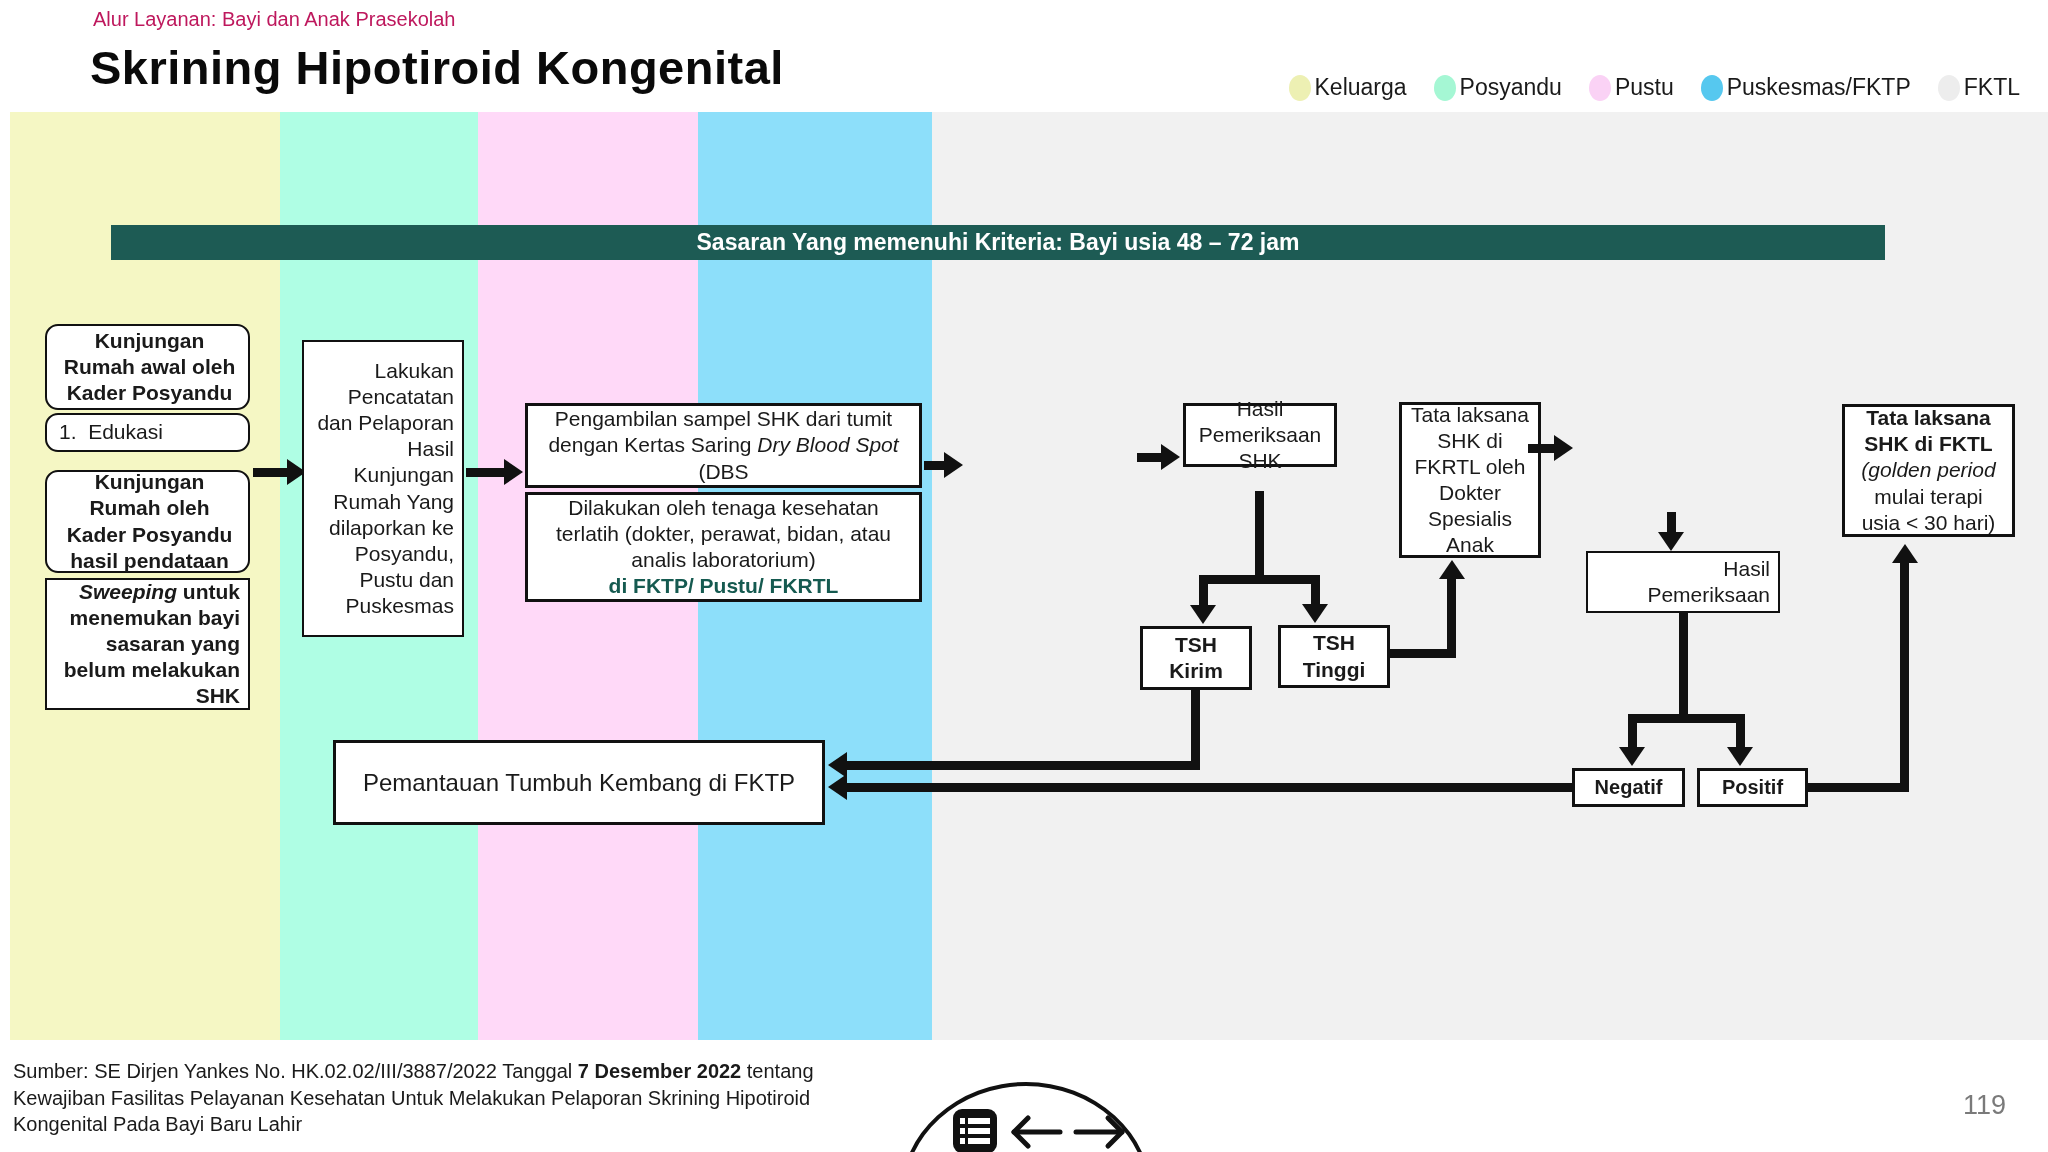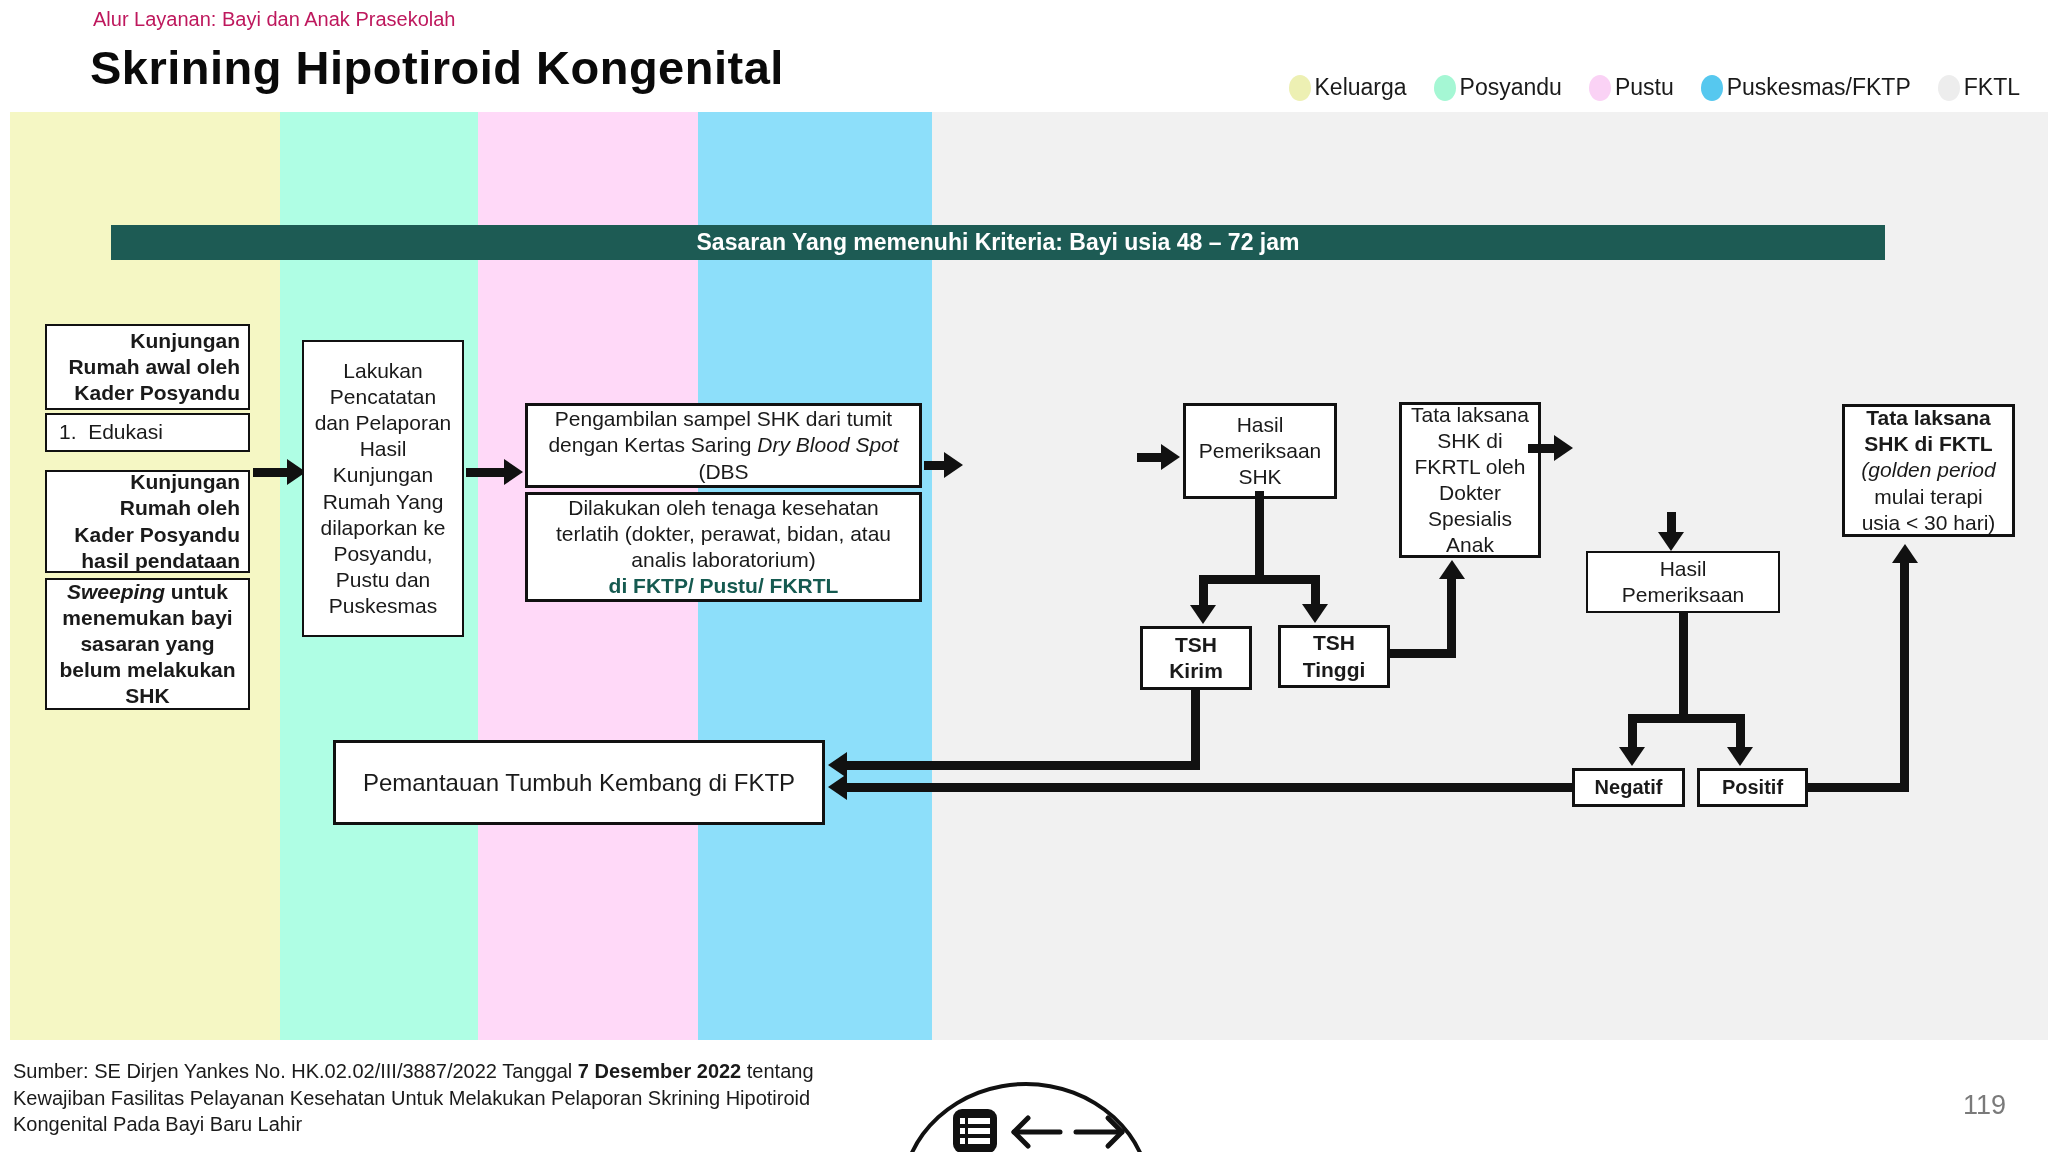--- a/index.html
+++ b/index.html
@@ -17,22 +17,22 @@
   .banner{
     position:absolute; left:111px; top:225px; width:1774px; height:35px;
     display:flex; align-items:center; justify-content:center;
     color:#fff; font-size:23px; font-weight:bold;
   }
   .box{
     position:absolute; background:#fff; border:3px solid #111; box-sizing:border-box;
     display:flex; align-items:center; justify-content:center;
     text-align:center; font-size:21px; line-height:1.24; padding:4px 8px;
   }
-  .b2{border-width:2px;}
-  .la{justify-content:flex-start; text-align:right;}
+  .b2{border-width:2px;text-align:right;}
+  .la{justify-content:flex-start; text-align:center;border-radius:13px;}
   .bold{font-weight:bold;}
   .it{font-style:italic;}
   .teal{color:#155a50; font-weight:bold;}
   .pre{white-space:pre-wrap;}
   .line{position:absolute; background:#111;}
   .arr{position:absolute; width:0; height:0;}
   .arr-right{border-top:13px solid transparent; border-bottom:13px solid transparent; border-left:19px solid #111;}
   .arr-left{border-top:13px solid transparent; border-bottom:13px solid transparent; border-right:19px solid #111;}
   .arr-up{border-left:13px solid transparent; border-right:13px solid transparent; border-bottom:19px solid #111;}
   .arr-down{border-left:13px solid transparent; border-right:13px solid transparent; border-top:19px solid #111;}
@@ -106,21 +106,21 @@
     <span class="teal">di FKTP/ Pustu/ FKRTL</span></span>
   </div>
 
   <div class="line" style="left:924px; top:461px; width:24px; height:9px;"></div>
   <div class="arr arr-right" style="left:944px; top:452px;"></div>
 
 
   <div class="line" style="left:1137px; top:453px; width:28px; height:9px;"></div>
   <div class="arr arr-right" style="left:1161px; top:444px;"></div>
 
-  <div class="box" style="left:1183px; top:403px; width:154px; height:96px;">Hasil Pemeriksaan SHK</div>
+  <div class="box" style="left:1183px; top:403px; width:154px; height:64px;">Hasil Pemeriksaan SHK</div>
 
   <div class="line" style="left:1255px; top:491px; width:9px; height:89px;"></div>
   <div class="line" style="left:1199px; top:575px; width:121px; height:9px;"></div>
   <div class="line" style="left:1199px; top:575px; width:9px; height:31px;"></div>
   <div class="arr arr-down" style="left:1190px; top:605px;"></div>
   <div class="line" style="left:1311px; top:575px; width:9px; height:31px;"></div>
   <div class="arr arr-down" style="left:1302px; top:604px;"></div>
 
   <div class="box bold" style="left:1140px; top:626px; width:112px; height:64px;">TSH Kirim</div>
   <div class="box bold" style="left:1278px; top:625px; width:112px; height:63px;">TSH Tinggi</div>

